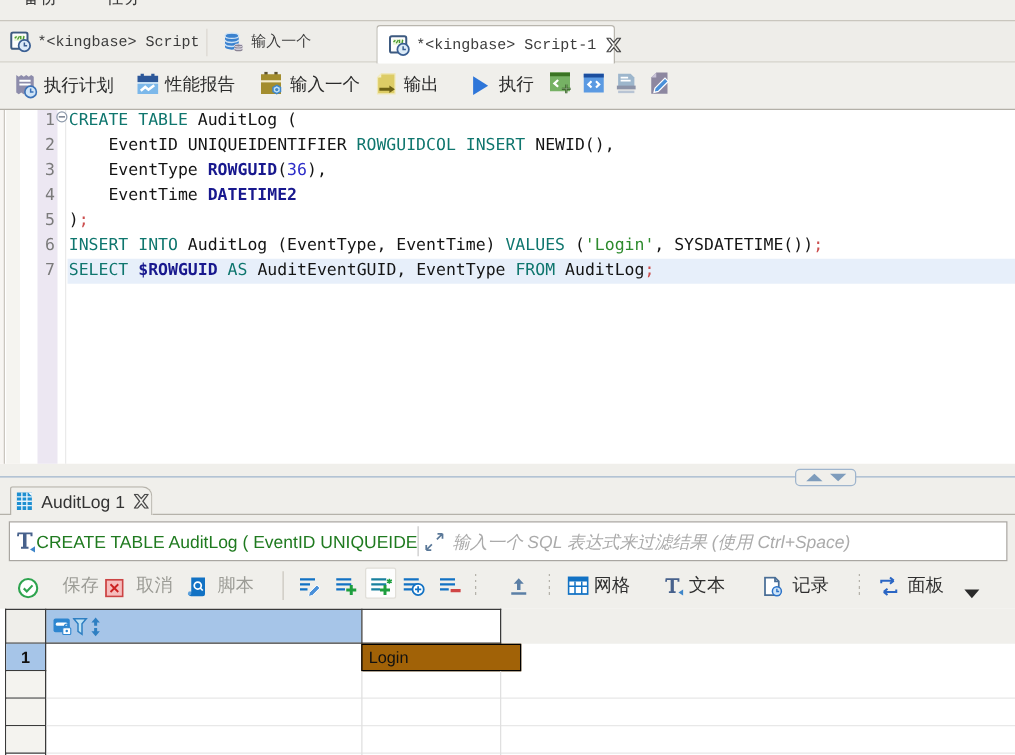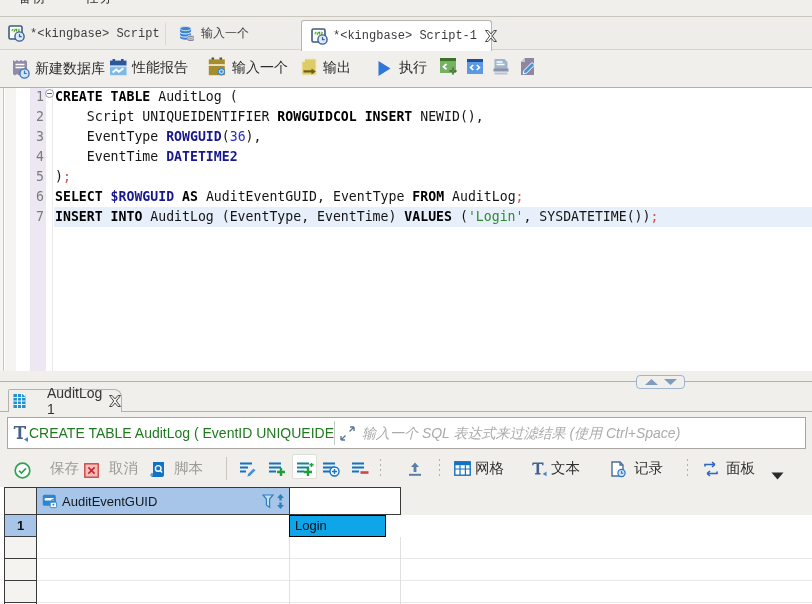--- a/index.html
+++ b/index.html
@@ -27,38 +27,38 @@
   
   #editor { left:0; top:88px; width:812px; height:283px; background:#ffffff; }
   .ed-margin  { position:absolute; left:0; top:0; width:4px; height:100%; background:#f7f5f2; border-right:1px solid #cac6bf; }
   .ed-annot   { position:absolute; left:5px; top:0; width:11px; height:100%; background:#f5f4f0; }
   .ed-gutter  { position:absolute; left:30px; top:0; width:16px; height:100%; background:#ece7f2; }
   .ed-foldline{ position:absolute; left:52px; top:0; width:1px; height:100%; background:#eaeaea; }
   .ed-curline { position:absolute; left:54px; top:119px; right:0; height:20px; background:#e7effa; }
   .ed-nums { position:absolute; left:28px; top:-1px; width:16px; text-align:right; font-family:"DejaVu Sans Mono", monospace; font-size:13.2px; line-height:20px; color:#7b7b7b; }
   .ed-code { position:absolute; left:55px; top:-1px; font-family:"DejaVu Sans Mono", monospace; font-size:13.2px; line-height:20px; color:#141414; }
   .ed-code .cl { height:20px; white-space:pre; }
-  .tk-kw { color:#000000; font-weight:bold; }
+  .tk-kw { color:#0f766e; font-weight:normal; }
   .tk-ty { color:#18188e; font-weight:bold; }
   .tk-num { color:#2d2dc8; }
   .tk-str { color:#2e8b2e; }
   .tk-delim { color:#cc4e4e; }
   .fold-icon { position:absolute; left:45px; top:1px; width:9px; height:9px; border:1px solid #8e9aab; border-radius:50%; background:#fff; }
   .fold-icon::after { content:""; position:absolute; left:1px; right:1px; top:3px; height:1px; background:#5a6678; }
 
   
   #sash { left:0; top:375px; width:812px; height:14px; background:#f0efeb; }
   #sash .line { position:absolute; left:0; right:0; top:6px; height:1px; background:#9fb5cd; }
   #sash .ctrl { position:absolute; left:636px; top:0; width:49px; height:14px; background:#f0efeb; border:1px solid #9fb5cd; border-radius:4px; display:flex; align-items:center; justify-content:center; gap:4px; }
 
   
   #resfolder { left:0; top:389px; width:812px; height:23px; }
   #resfolder .fold-border { position:absolute; bottom:0; height:1px; background:#b5b2aa; }
   #restab { position:absolute; left:8px; top:0; width:114px; height:23px; border:1px solid #b5b2aa; border-bottom:none; border-radius:2px 8px 0 0; display:flex; align-items:center; padding-left:4px; }
-  #restab .tlabel { font-size:14px; color:#333; margin-left:19px; }
+  #restab .tlabel { font-size:14px; color:#333; margin-left:5px; }
 
   
   #filterbar { left:7px; top:417px; width:799px; height:32px; background:#ffffff; border:1px solid #a9a6a1; }
   #query-preview { position:absolute; left:21px; top:0; width:305px; height:30px; line-height:30px; font-size:14px; color:#1f7a1f; white-space:nowrap; overflow:hidden; }
   #filterbar .vsep { position:absolute; left:326px; top:3px; width:1px; height:24px; background:#c9c9c9; }
   #filter-input { position:absolute; left:354px; top:1px; width:430px; height:28px; border:none; outline:none; font-size:14px; font-family:"Liberation Sans", sans-serif; color:#333; background:transparent; }
   #filter-input::placeholder { color:#ababab; font-style:italic; opacity:1; }
 
   
   #resbar { left:0; top:450px; width:812px; height:37px; background:#f0efeb; }
@@ -145,21 +145,21 @@
   <div id="sqlbar" class="abs">
     <div class="tbtn" style="left:11px;top:7px">
       <span style="display:flex">
         <svg width="20" height="22" viewBox="0 0 20 22">
           <path d="M2 2 l2 1.4 2 -1.4 2 1.4 2 -1.4 2 1.4 2 -1.4 2 1.4 v14 l-2 -1.4 -2 1.4 -2 -1.4 -2 1.4 -2 -1.4 -2 1.4 -2 -1.4 z" fill="#8d8cab"></path>
           <path d="M4.5 6.5 h9 M4.5 9.5 h9" stroke="#ffffff" stroke-width="1.6"></path>
           <circle cx="13.5" cy="15.5" r="4.6" fill="#cfe4f7" stroke="#3b72b8" stroke-width="1.3"></circle>
           <path d="M13.5 12.8 v2.7 h2.3" stroke="#3b72b8" stroke-width="1.2" fill="none"></path>
         </svg>
       </span>
-      <span class="blabel" style="margin-left:4px">新建数据库</span>
+      <span class="blabel" style="margin-left:4px">执行计划</span>
     </div>
     <div class="tbtn" style="left:109px;top:7px">
       <span style="display:flex">
         <svg width="19" height="19" viewBox="0 0 19 19">
           <rect x="3.5" y="1" width="2.6" height="3" fill="#2c5799"></rect>
           <rect x="12" y="1" width="2.6" height="3" fill="#2c5799"></rect>
           <rect x="1" y="2.6" width="16.5" height="5" fill="#2c5799"></rect>
           <rect x="1" y="7.6" width="16.5" height="1.6" fill="#c3ddf2"></rect>
           <rect x="1" y="9.2" width="16.5" height="8" fill="#7cb8ea"></rect>
           <path d="M3.6 14.6 l3.6 -3 2.6 2.2 4.6 -3.6" stroke="#ffffff" stroke-width="2" fill="none"></path>
@@ -251,26 +251,26 @@
         <div style="height: 20px;">2</div>
         <div style="height: 20px;">3</div>
         <div style="height: 20px;">4</div>
         <div style="height: 20px;">5</div>
         <div style="height: 20px;">6</div>
         <div style="height: 20px;">7</div>
       </div>
     <div class="fold-icon"></div>
     <div class="ed-code" id="ed-code">
         <div class="cl"><span class="tk-kw">CREATE TABLE</span><span> AuditLog (</span></div>
-        <div class="cl"><span>    Script UNIQUEIDENTIFIER </span><span class="tk-kw">ROWGUIDCOL INSERT</span><span> NEWID(),</span></div>
+        <div class="cl"><span>    EventID UNIQUEIDENTIFIER </span><span class="tk-kw">ROWGUIDCOL INSERT</span><span> NEWID(),</span></div>
         <div class="cl"><span>    EventType </span><span class="tk-ty">ROWGUID</span><span>(</span><span class="tk-num">36</span><span>),</span></div>
         <div class="cl"><span>    EventTime </span><span class="tk-ty">DATETIME2</span></div>
         <div class="cl"><span>)</span><span class="tk-delim">;</span></div>
+        <div class="cl"><span class="tk-kw">INSERT INTO</span><span> AuditLog (EventType, EventTime) </span><span class="tk-kw">VALUES</span><span> (</span><span class="tk-str">'Login'</span><span>, SYSDATETIME())</span><span class="tk-delim">;</span></div>
         <div class="cl"><span class="tk-kw">SELECT</span><span> </span><span class="tk-ty">$ROWGUID</span><span> </span><span class="tk-kw">AS</span><span> AuditEventGUID, EventType </span><span class="tk-kw">FROM</span><span> AuditLog</span><span class="tk-delim">;</span></div>
-        <div class="cl"><span class="tk-kw">INSERT INTO</span><span> AuditLog (EventType, EventTime) </span><span class="tk-kw">VALUES</span><span> (</span><span class="tk-str">'Login'</span><span>, SYSDATETIME())</span><span class="tk-delim">;</span></div>
       </div>
   </div>
 
   <div id="sash" class="abs">
     <div class="line"></div>
     <div class="ctrl">
       <svg width="15" height="8" viewBox="0 0 15 8">
           <path d="M1 7 L7.5 1 L14 7 Z" fill="#7e9cbc"></path>
         </svg>
       <svg width="15" height="8" viewBox="0 0 15 8">
@@ -435,40 +435,39 @@
     <div class="cell hcell" style="left:37px;top:1px;width:252px;height:26px;background:#a6c5e8;padding-left:5px">
       <span style="display:flex">
         <svg width="16" height="16" viewBox="0 0 16 16">
           <rect x="0.8" y="1.8" width="13" height="11" rx="1.6" fill="#2e86d0"></rect>
           <rect x="2.6" y="5" width="9.4" height="2.6" rx="1.2" fill="#ffffff"></rect>
           <rect x="8.2" y="9.2" width="6.4" height="5.4" rx="0.8" fill="#ffffff" stroke="#2e86d0" stroke-width="0.9"></rect>
           <path d="M9.7 9.2 v-1.2 a1.7 1.7 0 0 1 3.4 0 v1.2" fill="none" stroke="#2e86d0" stroke-width="1.1"></path>
           <circle cx="11.4" cy="11.8" r="1" fill="#2e86d0"></circle>
         </svg>
       </span>
-      <span class="hname">AuditEventGUID</span>
       <span style="display:flex;margin-right:3px">
         <svg width="24" height="17" viewBox="0 0 24 17">
           <path d="M1 2 h10 l-3.4 4 v8.4 l-3.2 -2.4 v-6 z" fill="#bfe3f5" stroke="#2e7fc2" stroke-width="1.2"></path>
           <path d="M18.5 1 l3.4 4 h-2.2 v2.6 h-2.4 v-2.6 h-2.2 z" fill="#2e7fc2"></path>
           <path d="M18.5 16 l-3.4 -4 h2.2 v-2.6 h2.4 v2.6 h2.2 z" fill="#2e7fc2"></path>
         </svg>
       </span>
     </div>
 
     <div class="gline" style="left:4px;top:0;width:397px;height:1px"></div>
     <div class="gline" style="left:4px;top:0;width:1px;height:117px"></div>
     <div class="gline" style="left:36px;top:0;width:1px;height:117px"></div>
     <div class="gline" style="left:289px;top:0;width:1px;height:28px"></div>
     <div class="gline" style="left:400px;top:0;width:1px;height:28px"></div>
     <div class="gline" style="left:4px;top:27px;width:397px;height:1px"></div>
 
     <div class="cell rowhead sel" style="top:28px;line-height:21px">1</div>
     <div class="gline" style="left:4px;top:49px;width:33px;height:1px"></div>
-    <div class="cell" style="left:289px;top:28px;width:97px;height:22px;background:#0ea5e9;border:1px solid #000;color:#111;font-size:13px;line-height:20px;padding-left:5px">Login</div>
+    <div class="cell" style="left:289px;top:28px;width:128px;height:22px;background:#a16207;border:1px solid #000;color:#111;font-size:13px;line-height:20px;padding-left:5px">Login</div>
 
     <div id="empty-rows">
         <div class="cell rowhead empty" style="top: 50px;"></div>
         <div class="gline" style="left: 4px; top: 71px; width: 33px; height: 1px;"></div>
         <div class="hline" style="top: 71px;"></div>
         <div class="cell rowhead empty" style="top: 72px;"></div>
         <div class="gline" style="left: 4px; top: 93px; width: 33px; height: 1px;"></div>
         <div class="hline" style="top: 93px;"></div>
         <div class="cell rowhead empty" style="top: 94px;"></div>
         <div class="gline" style="left: 4px; top: 115px; width: 33px; height: 1px;"></div>

